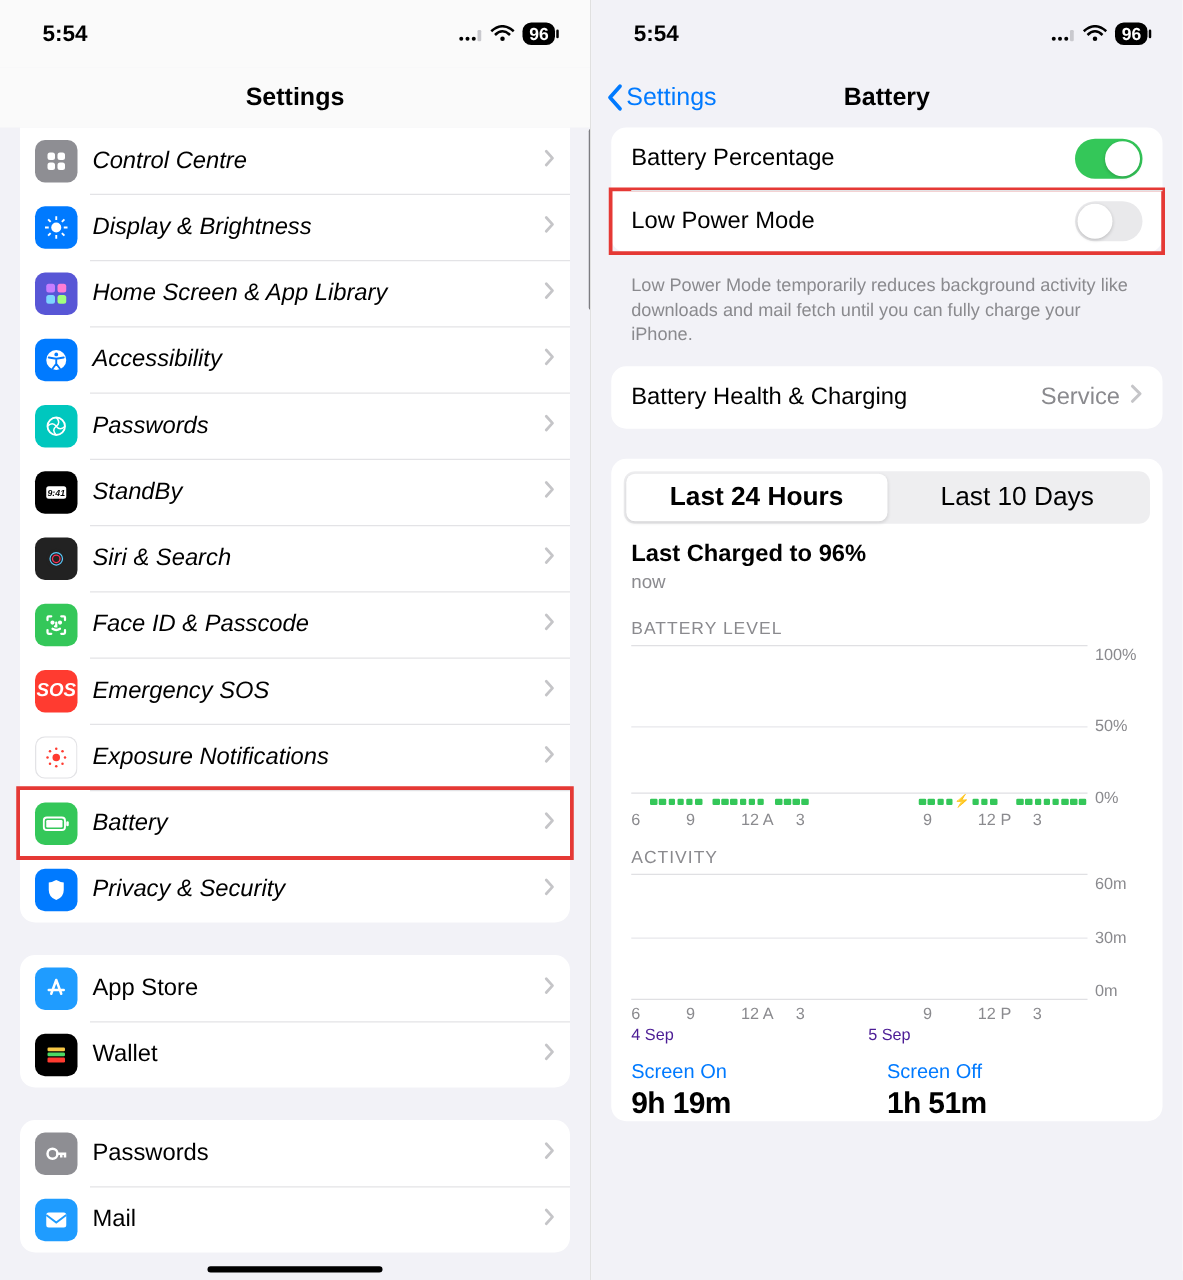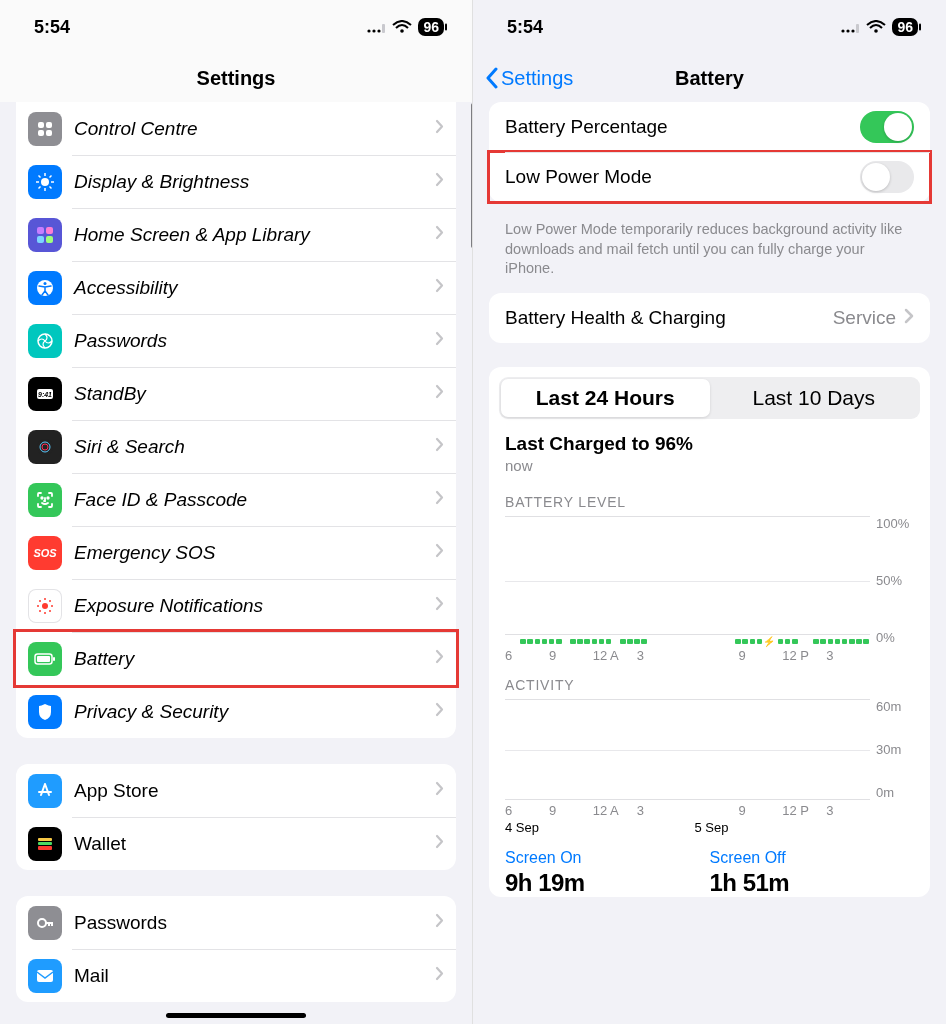--- a/index.html
+++ b/index.html
@@ -175,21 +175,21 @@
     height:7px; margin-top:3px; display:flex; gap:1.5px; align-items:center;
     padding:0 1px;
   }
   .charging-strip span { flex:1; height:5px; border-radius:1px; }
   .charging-strip .gap { flex:0 0 14px; height:0;}
   .charging-strip .on { background:#34c759;}
   .charging-strip .off { background:transparent;}
   .charging-strip .bolt { color:#34c759; font-size:10px; text-align:center; line-height:5px;}
   .xlabels { display:flex; font-size:13px; color:#8a8a8e; margin-top:3px; padding-right:44px;}
   .xlabels span { flex:1; }
-  .date-labels { display:flex; font-size:13px; color:#000000; margin-top:2px; padding-right:44px;}
+  .date-labels { display:flex; font-size:13px; color:#4c1d95; margin-top:2px; padding-right:44px;}
   .date-labels span { flex:1; }
 
   .screen-row { display:flex; margin:8px 6px 12px 6px;}
   .screen-col { flex:1; }
   .screen-col .lbl { color:#007aff; font-size:16px; }
   .screen-col .val { font-size:24px; font-weight:600; margin-top:2px; letter-spacing:-.5px;}
 
   .home-indicator {
     position:absolute; bottom:6px; left:50%; transform:translateX(-50%);
     width:140px; height:5px; background:#000; border-radius:3px;
@@ -339,21 +339,21 @@
               </g>
             </svg>
           </div>
           <span class="row-label">Face ID &amp; Passcode</span>
           <span class="chevron"><svg width="9" height="15" viewBox="0 0 9 15" fill="none" stroke-width="2.2" stroke-linecap="round" stroke-linejoin="round">
               <polyline points="2,2 7,7.5 2,13"></polyline>
             </svg></span>
         </div>
         <div class="list-row">
           <div class="row-icon" style="background: rgb(255, 59, 48);">
-            <span style="color:#fff;font-weight:700;font-size:11px">SOS</span>
+            <span style="color:#fff;font-weight:700;font-size:15px">SOS</span>
           </div>
           <span class="row-label">Emergency SOS</span>
           <span class="chevron"><svg width="9" height="15" viewBox="0 0 9 15" fill="none" stroke-width="2.2" stroke-linecap="round" stroke-linejoin="round">
               <polyline points="2,2 7,7.5 2,13"></polyline>
             </svg></span>
         </div>
         <div class="list-row">
           <div class="row-icon" style="background: rgb(255, 255, 255); box-shadow: rgb(227, 227, 230) 0px 0px 0px 1px inset;">
             <svg width="20" height="20" viewBox="0 0 20 20">
               <circle cx="10" cy="10" r="3" fill="#ff3b30"></circle>

